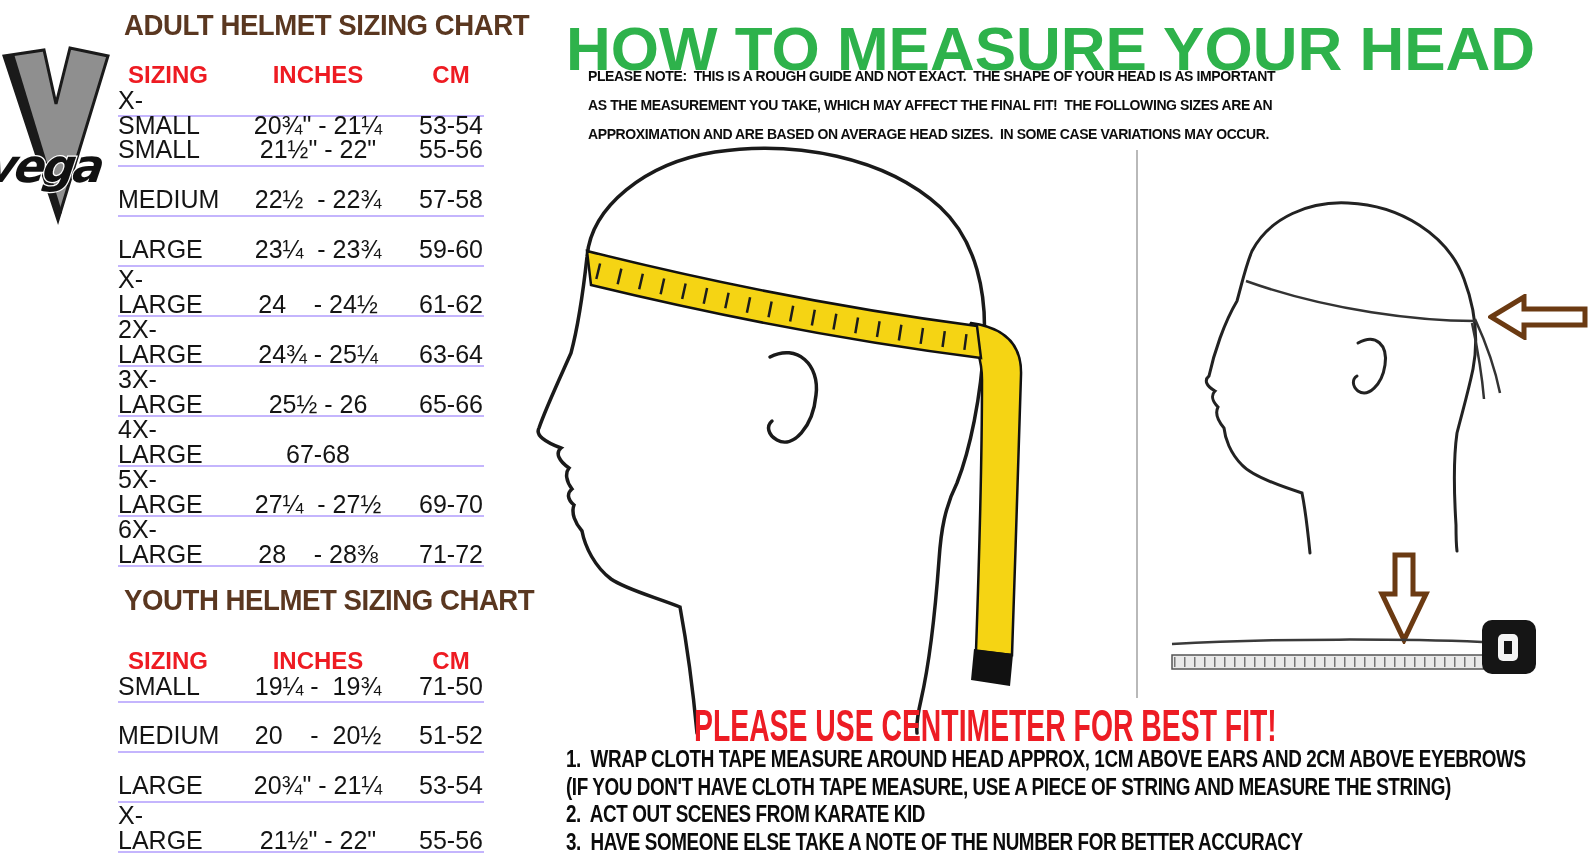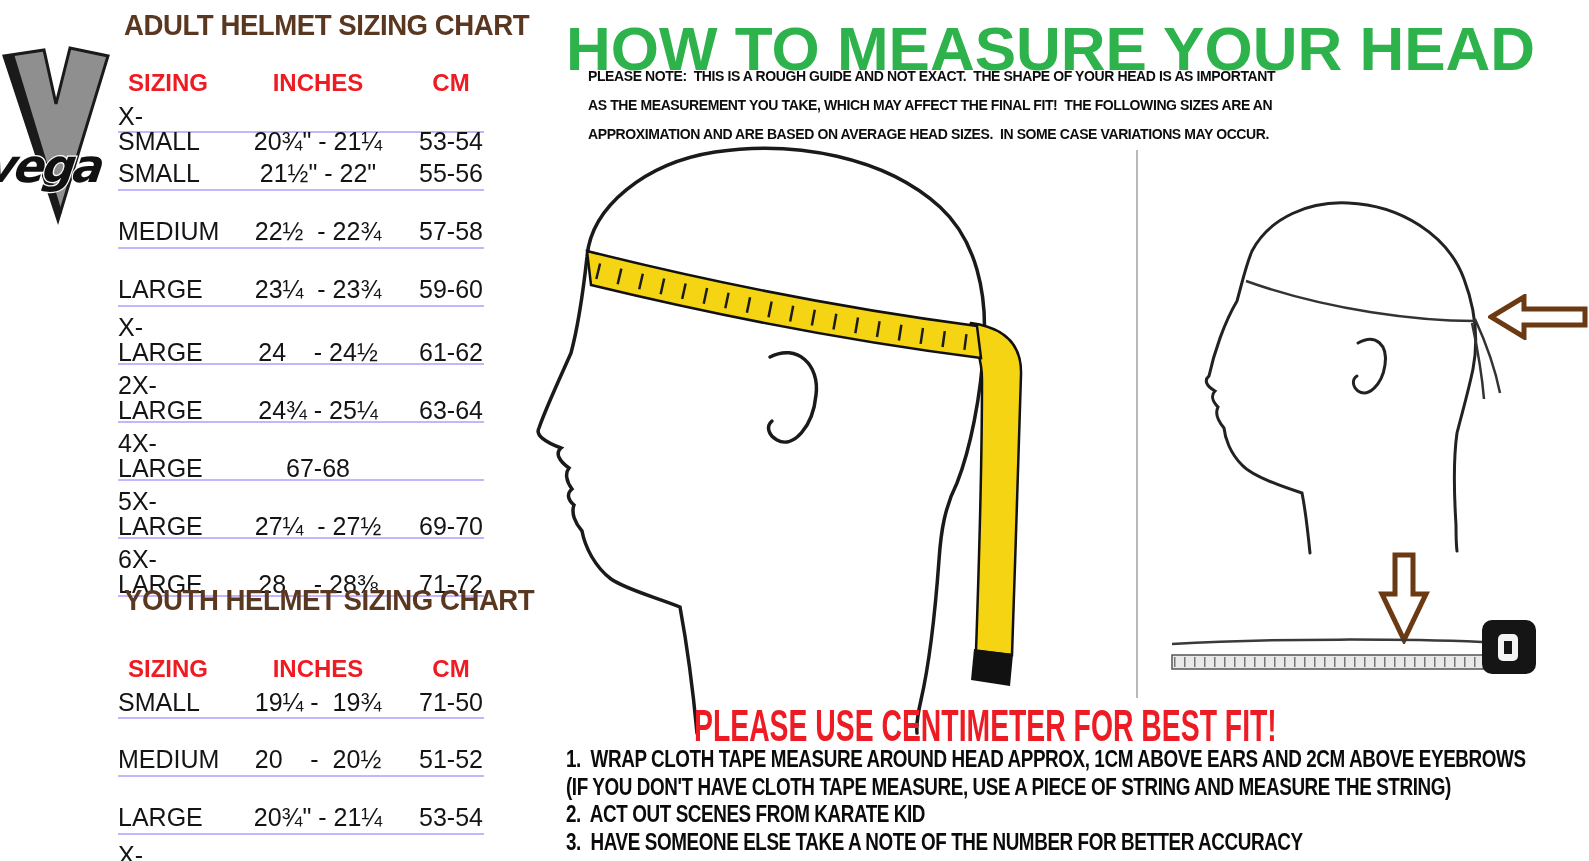--- a/index.html
+++ b/index.html
@@ -7,21 +7,21 @@
           font-family:"Liberation Sans","DejaVu Sans",sans-serif;color:var(--ink);}
   .abs{position:absolute;}
 
   
   .chart-title{position:absolute;left:108px;width:402px;text-align:center;white-space:nowrap;
                font-weight:bold;font-size:30px;color:var(--brown);
                transform:scaleX(.92);transform-origin:center;letter-spacing:-.5px;}
 
   
   .sizing-table{position:absolute;left:118px;width:366px;}
-  .thead,.trow{display:grid;grid-template-columns:100px 200px 66px;margin-top:8px;}
+  .thead,.trow{display:grid;grid-template-columns:100px 200px 66px;}
   .thead{height:26px;line-height:26px;font-weight:bold;font-size:24px;color:var(--red);}
   .thead span{text-align:center;}
   .trow{height:48px;align-items:end;border-bottom:2px solid #c4b5fd;font-size:25px;color:var(--ink);}
   .trow.first{height:27px;}
   .trow span{line-height:1;padding-bottom:3px;}
   .c-size{text-align:left;}
   .c-in{text-align:center;white-space:pre;}
   .c-cm{text-align:center;}
 
   
@@ -79,20 +79,25 @@
     </div>
     <div class="trow">
       <span class="c-size">X-LARGE</span>
       <span class="c-in">24    - 24½</span>
       <span class="c-cm">61-62</span>
     </div>
     <div class="trow">
       <span class="c-size">2X-LARGE</span>
       <span class="c-in">24¾ - 25¼</span>
       <span class="c-cm">63-64</span>
+    </div>
+    <div class="trow">
+      <span class="c-size">3X-LARGE</span>
+      <span class="c-in">25½ - 26</span>
+      <span class="c-cm">65-66</span>
     </div>
     <div class="trow">
       <span class="c-size">4X-LARGE</span>
       <span class="c-cm">67-68</span>
     </div>
     <div class="trow">
       <span class="c-size">5X-LARGE</span>
       <span class="c-in">27¼  - 27½</span>
       <span class="c-cm">69-70</span>
     </div>

